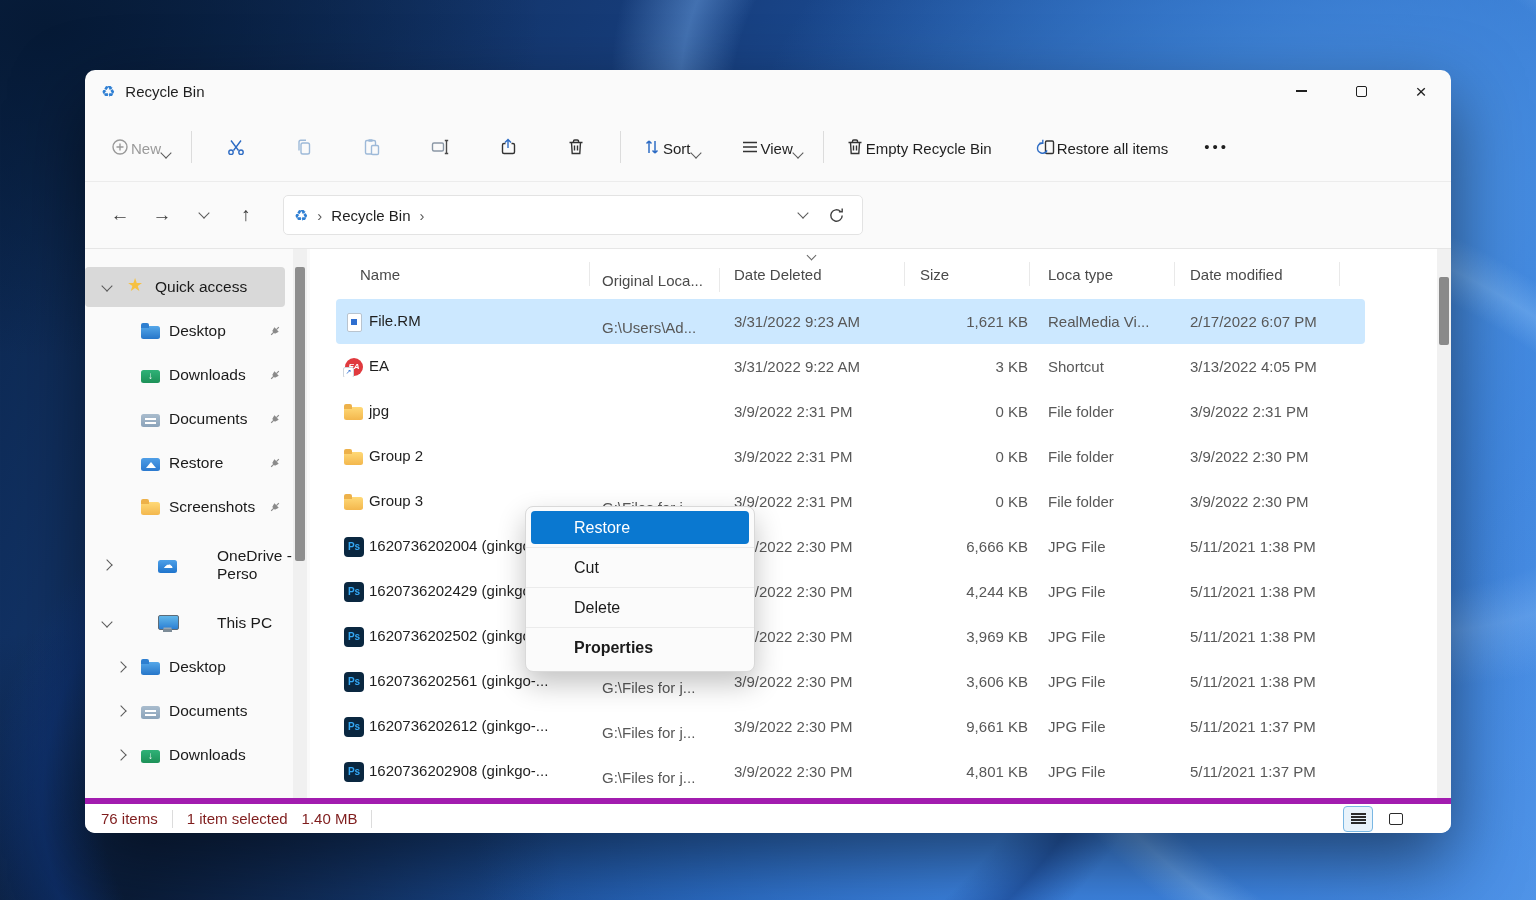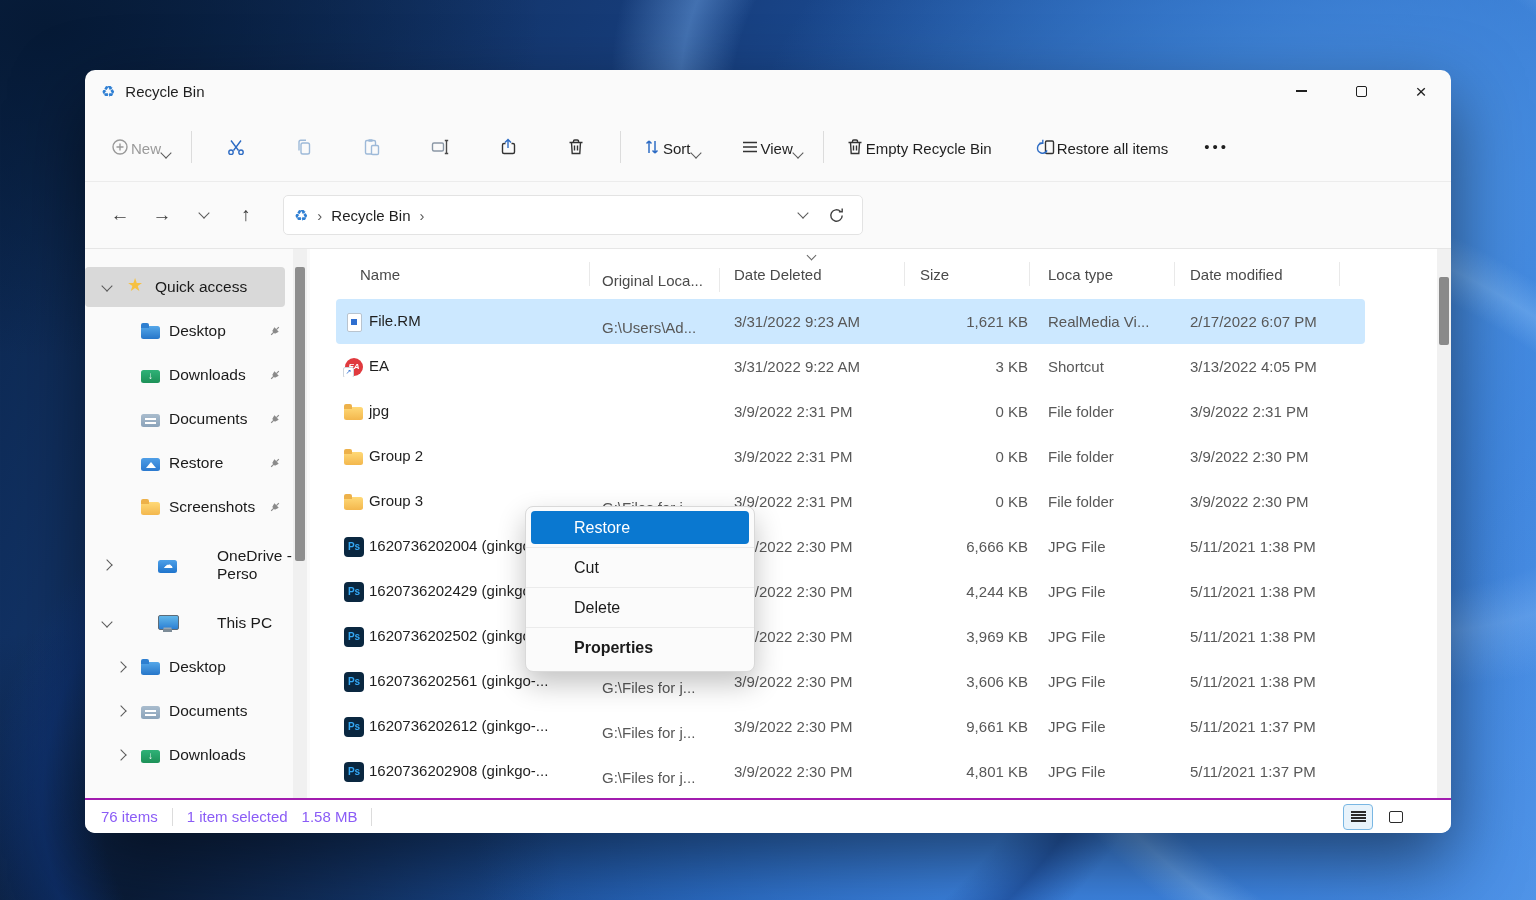--- a/index.html
+++ b/index.html
@@ -138,22 +138,22 @@
 
   
   .context-menu { position:absolute; left:440px; top:257px; width:230px; background:#fbfbfb; border:1px solid #d9d9d9;
     border-radius:8px; box-shadow:0 12px 28px rgba(0,0,0,.24); z-index:50; padding:4px 0; }
   .menu-item { height:40px; display:flex; align-items:center; padding-left:48px; font-size:16px; color:#1b1b1b; }
   .menu-item + .menu-item { border-top:1px solid #ebebeb; }
   .menu-item.highlighted { background:#0a78d0; color:#fff; border-radius:4px; margin:0 5px 3px 5px; height:33px; padding-left:43px; }
   .menu-item.bold { font-weight:bold; }
 
   
-  .statusbar { height:35px; flex:0 0 35px; display:flex; align-items:center; padding:0 16px; background:#fff; border-top:2px solid #a21caf;
-    font-size:15px; color:#8b5cf6;text-align:right; }
+  .statusbar { height:35px; flex:0 0 35px; display:flex; align-items:center; padding:0 16px; background:#fff; border-top:6px solid #a21caf;
+    font-size:15px; color:#7f1d1d;text-align:right; }
   .status-div { width:1px; height:18px; background:#dcdcdc; margin:0 14px; }
   .status-right { margin-left:auto; display:flex; align-items:center; gap:8px; padding-right:24px; }
   .view-toggle { width:30px; height:26px; display:flex; align-items:center; justify-content:center; border-radius:4px; border:1px solid transparent; }
   .view-toggle.active { background:#e8f3fb; border-color:#79b7e3; }
   .lines-icon { width:15px; height:12px; display:flex; flex-direction:column; justify-content:space-between; }
   .lines-icon i { height:2px; background:#2b2b2b; display:block; }
   .square-icon { width:14px; height:12px; border:1.7px solid #2b2b2b; border-radius:2px; display:block; }
 </style>
 </head>
 <body>
@@ -591,21 +591,21 @@
             <span>Properties</span>
           </div>
         </div>
 
     </div>
 
     <div class="statusbar">
       <span>76 items</span>
       <span class="status-div"></span>
       <span>1 item selected</span>
-      <span style="margin-left:14px">1.58 MB</span>
+      <span style="margin-left:14px">1.40 MB</span>
       <span class="status-div"></span>
       <div class="status-right">
         <div class="view-toggle active">
           <span class="lines-icon">
               <i></i>
               <i></i>
               <i></i>
               <i></i>
             </span>
         </div>

